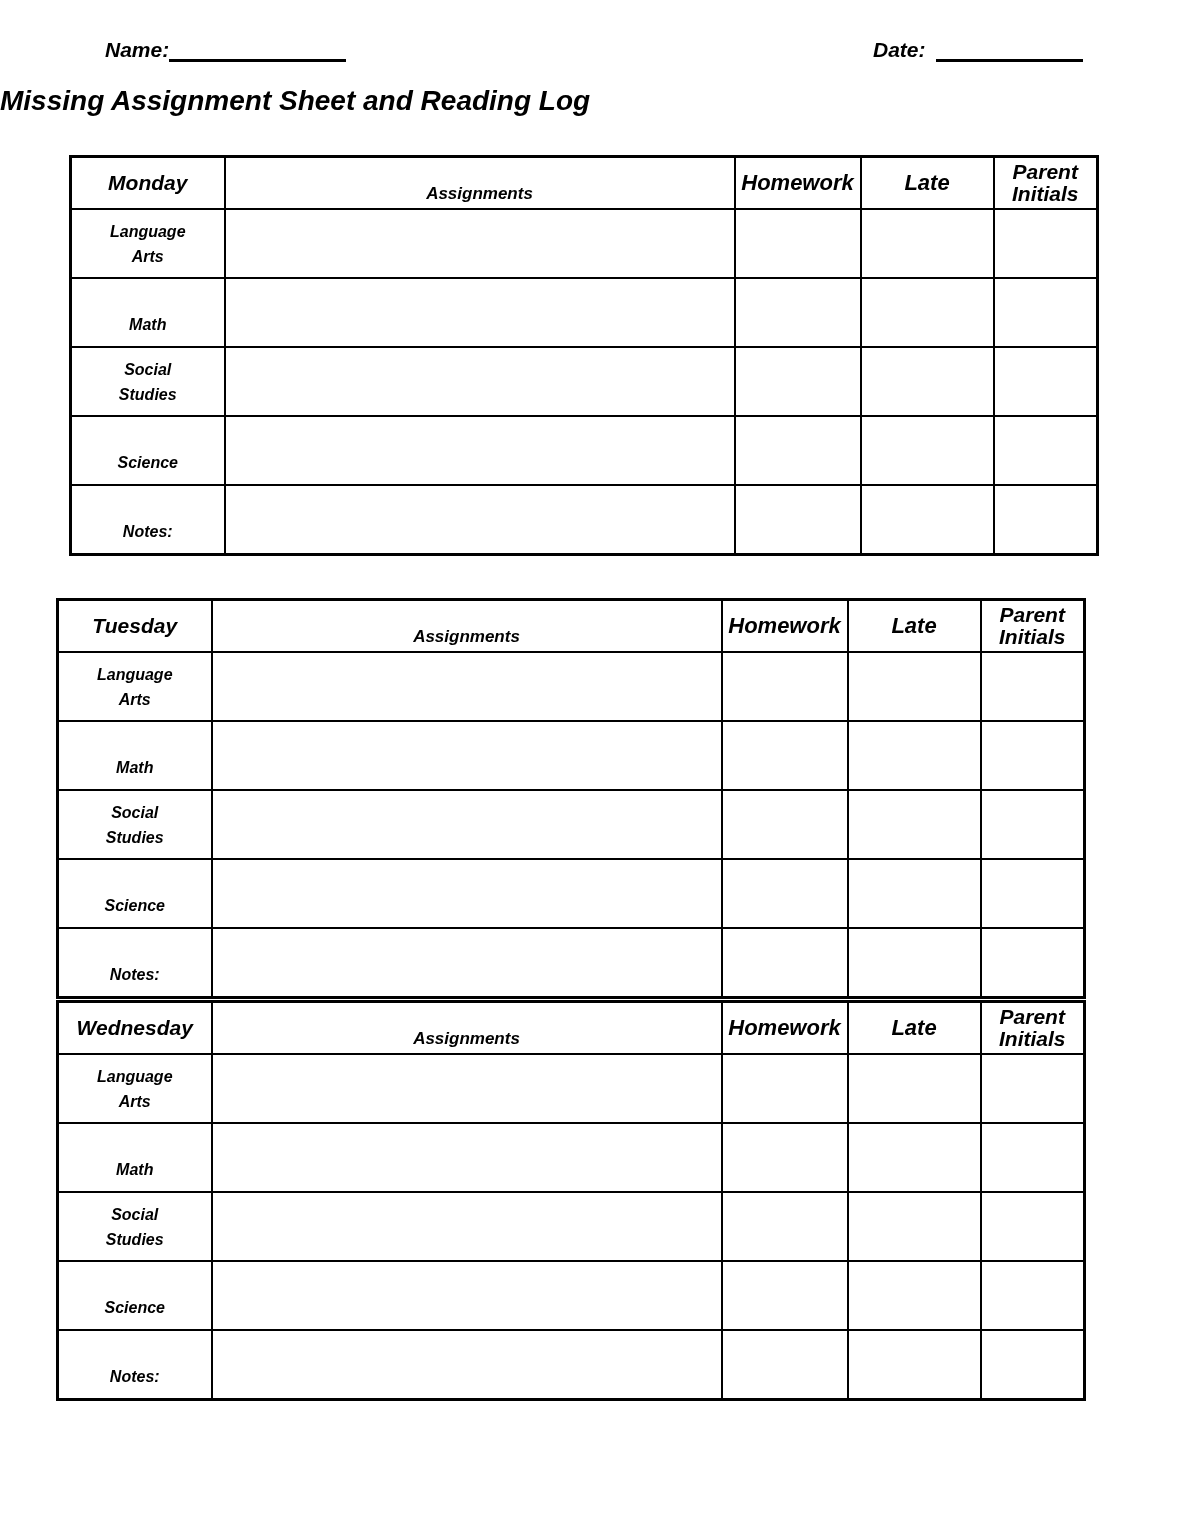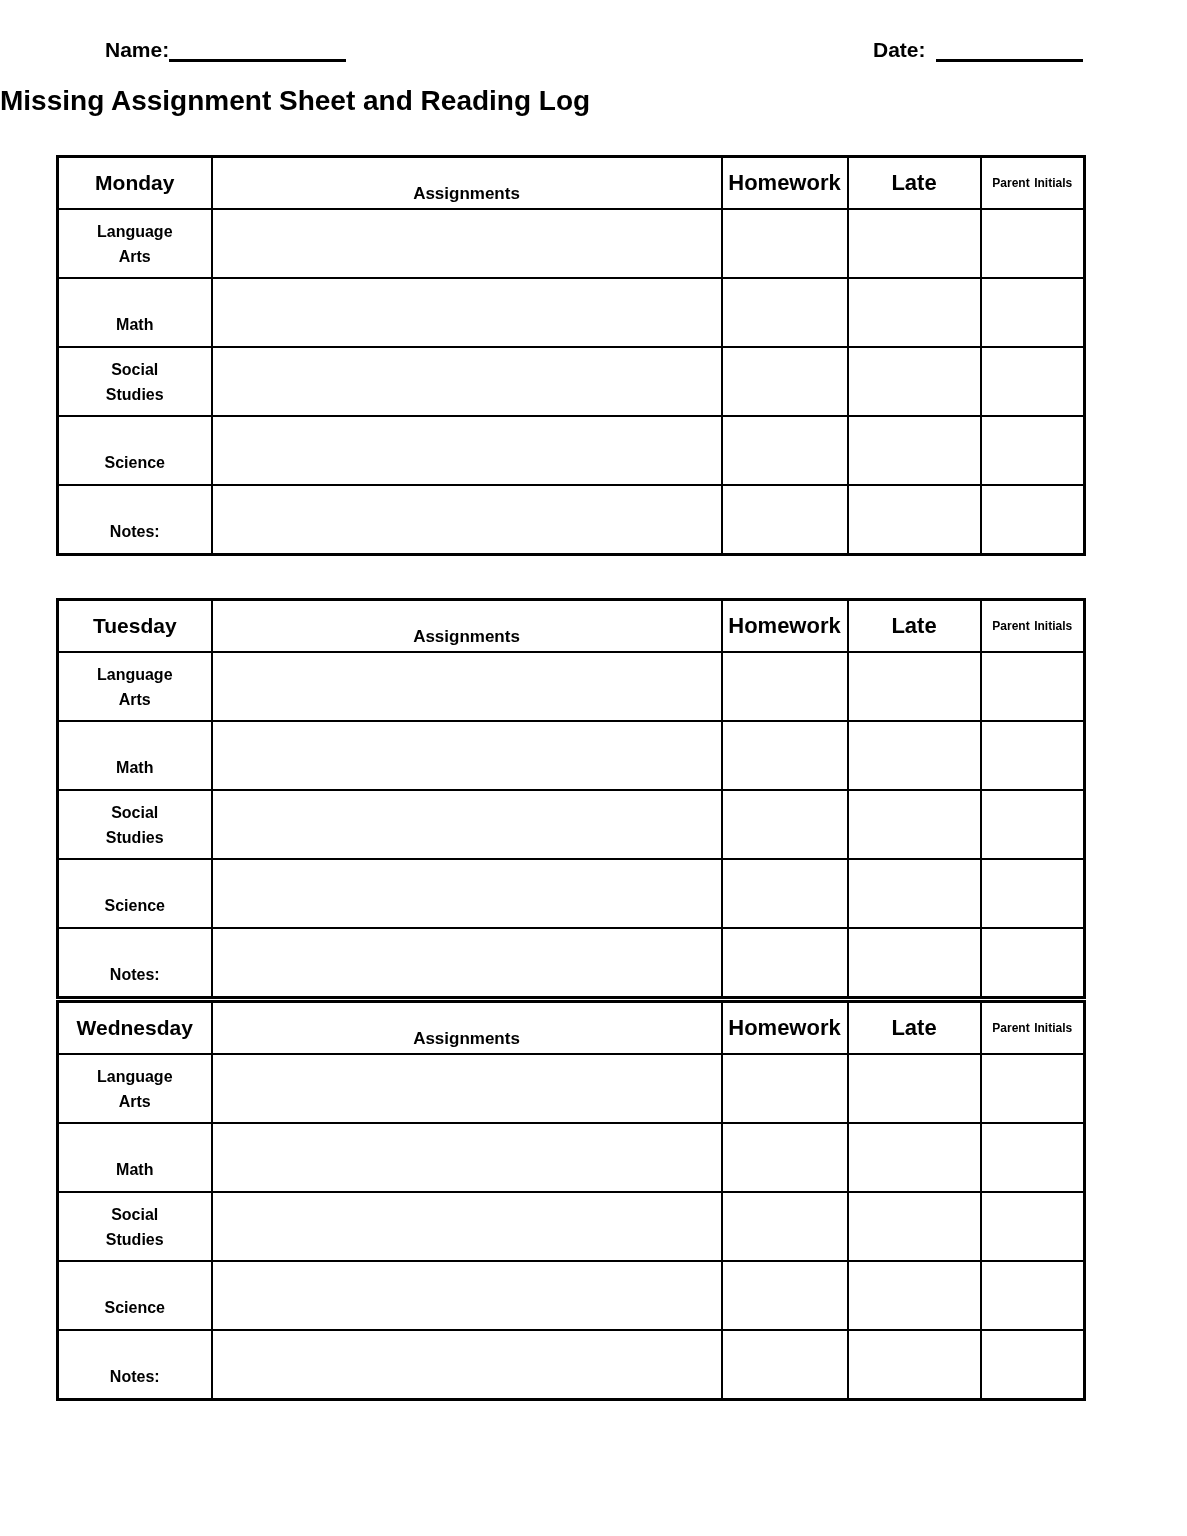--- a/index.html
+++ b/index.html
@@ -13,20 +13,21 @@
     font-family: "Liberation Sans", sans-serif;
     color: #000000;
     position: relative;
     overflow: hidden;
   }
 
   .page {
     position: relative;
     width: 1187px;
     height: 1100px;
+    font-style: italic;
   }
 
   
   .meta-row {
     position: absolute;
     top: 38px;
     left: 0;
     width: 1187px;
     height: 34px;
   }
@@ -68,21 +69,21 @@
 
   
   .day-table {
     position: absolute;
     left: 56px;
     width: 1027px;
     border-collapse: collapse;
     table-layout: fixed;
     border: 3px solid #000;
   }
-  .day-table.t0 { top: 155px; }
+  .day-table.t0 { top: 155px; margin-left: 13px; }
   .day-table.t1 { top: 598px; }
   .day-table.t2 { top: 1000px; }
 
   .day-table td,
   .day-table th {
     border: 2px solid #000;
     padding: 0;
     margin: 0;
   }
 
@@ -110,21 +111,21 @@
     line-height: 20px;
     display: block;
     padding-top: 22px;
   }
   .col-head {
     font-size: 22px;
     font-weight: bold;
     line-height: 20px;
   }
   .col-head.two-line {
-    font-size: 12px;
+    font-size: 21px;
     line-height: 21px;
   }
 
   
   tr.body-row td {
     height: 67px;
     vertical-align: middle;
     text-align: center;
   }
   .row-label {

